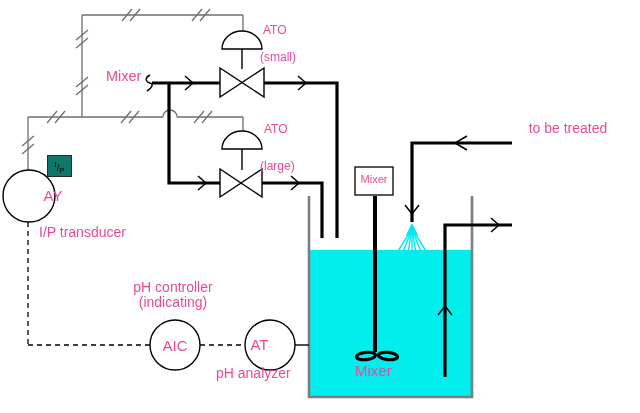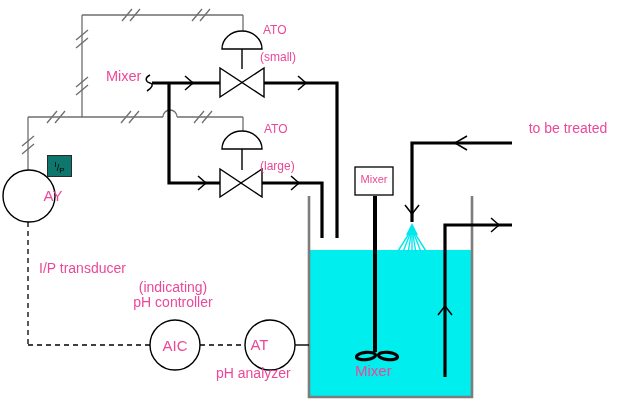--- a/index.html
+++ b/index.html
@@ -131,25 +131,25 @@
 
   <div class="lbl f12" style="left:264px;top:123px;">ATO</div>
   <div class="lbl f12" style="left:260px;top:160px;">(large)</div>
 
   <div class="lbl f15 ctr" style="left:3px;top:188px;width:52px;margin-left:24px;">AY</div>
 
   <div class="ip-box">
     <span class="ip-sup">I</span><span class="ip-mid">/</span><span class="ip-sub">P</span>
   </div>
 
-  <div class="lbl f14" style="left:39px;top:225px;margin-top:36px;">I/P transducer</div>
+  <div class="lbl f14" style="left:39px;top:225px;">I/P transducer</div>
 
   <div class="lbl f14 ctr twoline" style="left:118px;top:280px;width:110px;">
+    <div>pH controller</div>
     <div>(indicating)</div>
-    <div>pH controller</div>
   </div>
 
   <div class="lbl f15 ctr" style="left:150px;top:338px;width:50px;">AIC</div>
   <div class="lbl f15 ctr" style="left:245px;top:337px;width:29px;">AT</div>
 
   <div class="lbl f14" style="left:216px;top:366px;">pH analyzer</div>
 
   <div class="lbl f11 ctr" style="left:355px;top:174px;width:38px;">Mixer</div>
 
   <div class="lbl f15" style="left:355px;top:363px;">Mixer</div>

